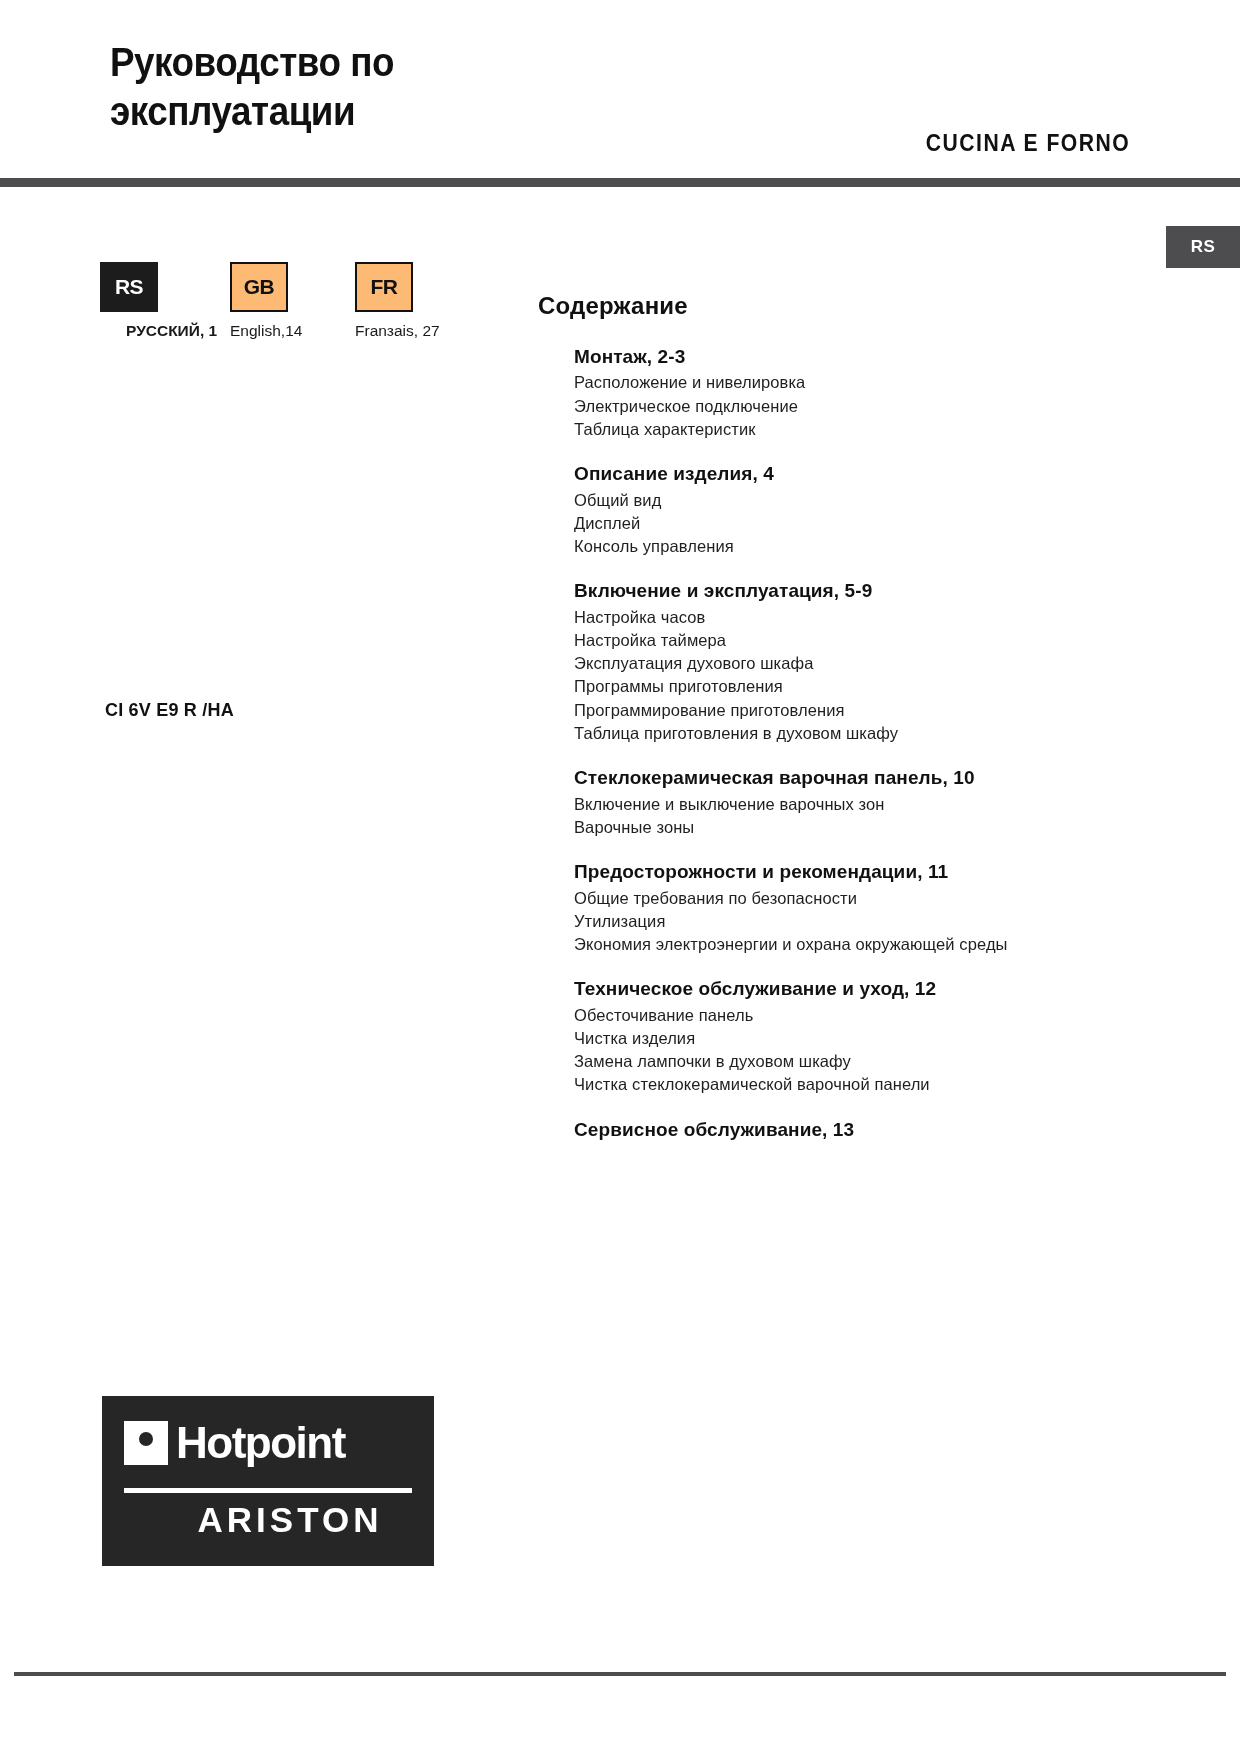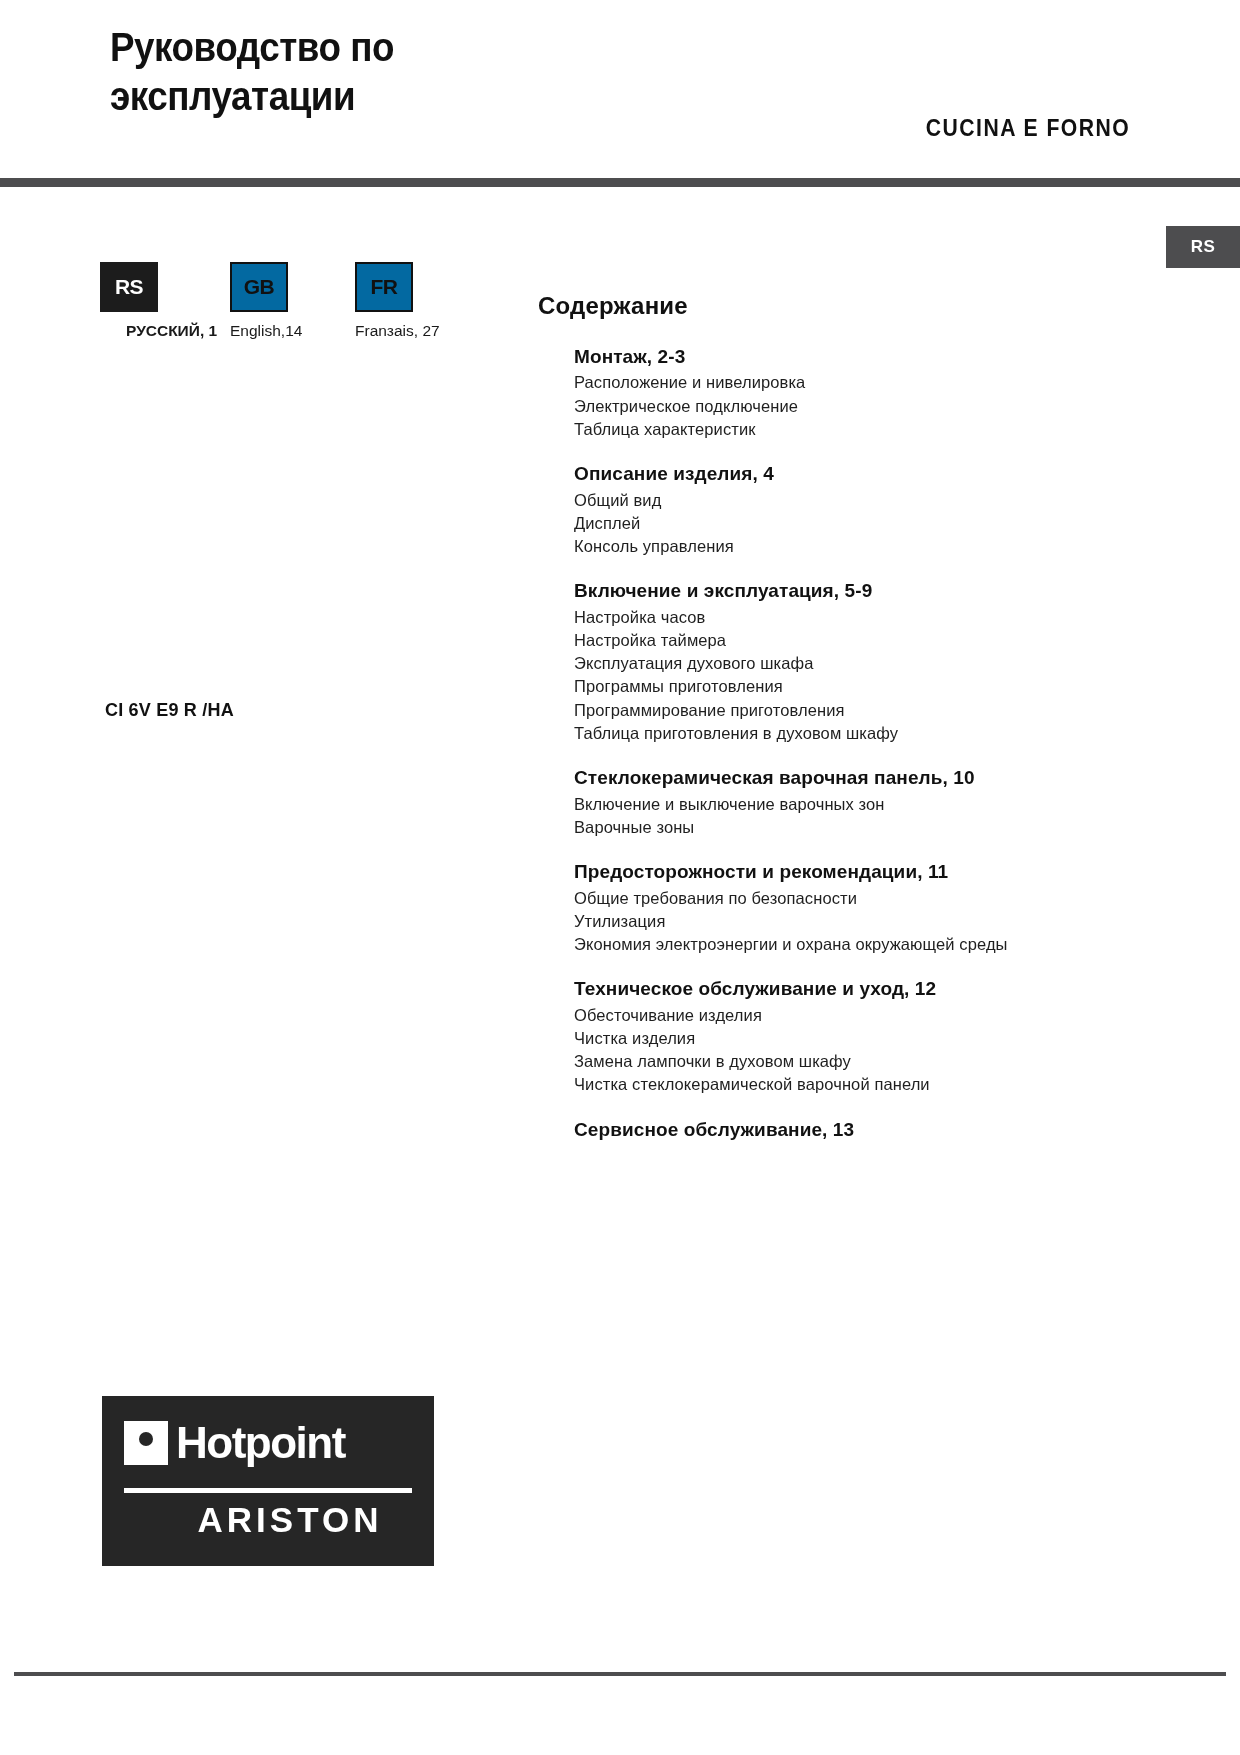--- a/index.html
+++ b/index.html
@@ -19,21 +19,21 @@
   .page {
     position: absolute;
     inset: 0;
     background: #ffffff;
   }
 
   
   .header {
     position: absolute;
     left: 110px;
-    top: 23px;
+    top: 38px;
     width: 1020px;
     height: 135px;
   }
   .doc-title {
     position: absolute;
     left: 0;
     top: 0;
     width: 560px;
     font-size: 40px;
     font-weight: bold;
@@ -112,21 +112,21 @@
     height: 50px;
     border: 2px solid #111111;
     box-sizing: border-box;
     display: flex;
     align-items: center;
     justify-content: center;
     font-size: 21px;
     font-weight: bold;
     letter-spacing: -0.5px;
     color: #111111;
-    background: #0369a1;
+    background: #fdba74;
   }
   .lang-badge.filled {
     background: #1c1c1c;
     color: #ffffff;
     border-color: #1c1c1c;
   }
   .lang-label {
     margin-top: 10px;
     font-size: 15.5px;
     color: #1a1a1a;
@@ -325,21 +325,21 @@
           <div class="toc-entry">Варочные зоны</div>
         </div>
         <div class="toc-section">
           <div class="toc-heading">Предосторожности и рекомендации, 11</div>
           <div class="toc-entry">Общие требования по безопасности</div>
           <div class="toc-entry">Утилизация</div>
           <div class="toc-entry">Экономия электроэнергии и охрана окружающей среды</div>
         </div>
         <div class="toc-section">
           <div class="toc-heading">Техническое обслуживание и уход, 12</div>
-          <div class="toc-entry">Обесточивание изделия</div>
+          <div class="toc-entry">Обесточивание панель</div>
           <div class="toc-entry">Чистка изделия</div>
           <div class="toc-entry">Замена лампочки в духовом шкафу</div>
           <div class="toc-entry">Чистка стеклокерамической варочной панели</div>
         </div>
         <div class="toc-section">
           <div class="toc-heading">Сервисное обслуживание, 13</div>
         </div>
       </div>
   </div>
 

